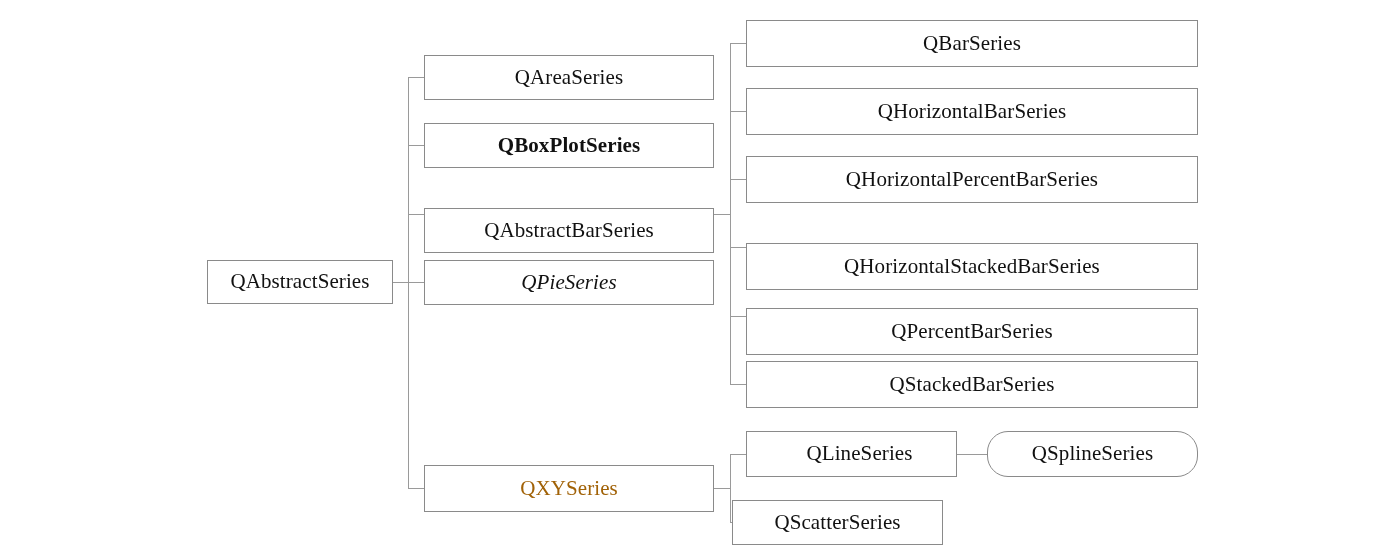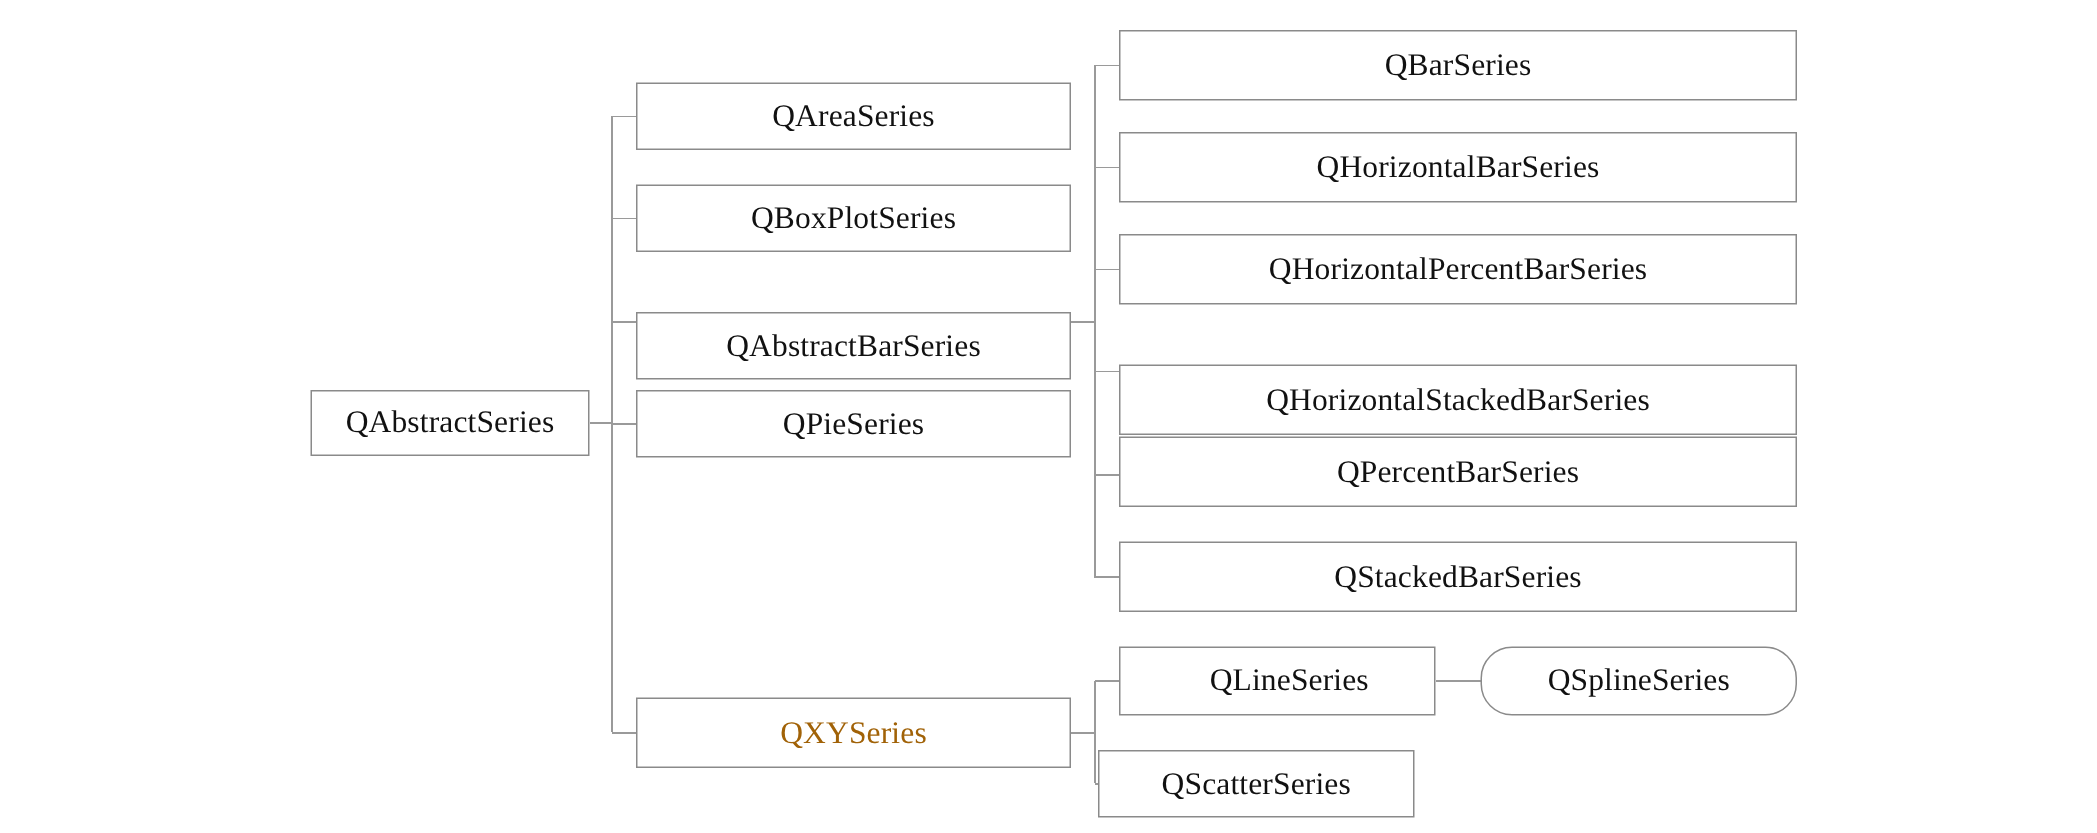--- a/index.html
+++ b/index.html
@@ -68,42 +68,42 @@
       <line x1="730" y1="522.5" x2="746" y2="522.5" stroke="#9a9a9a" stroke-width="1" shape-rendering="crispEdges"></line>
       <line x1="957" y1="454" x2="987" y2="454" stroke="#9a9a9a" stroke-width="1" shape-rendering="crispEdges"></line>
     </svg>
   <div id="nodes">
       <div class="node" style="left: 207px; top: 260px; width: 186px; height: 44px; border-color: rgb(138, 138, 138); color: rgb(17, 17, 17);">
         <span class="node-label">QAbstractSeries</span>
       </div>
       <div class="node" style="left: 424px; top: 55px; width: 290px; height: 45px; border-color: rgb(138, 138, 138); color: rgb(17, 17, 17);">
         <span class="node-label">QAreaSeries</span>
       </div>
-      <div class="node" style="left: 424px; top: 123px; width: 290px; height: 45px; border-color: rgb(138, 138, 138); color: rgb(17, 17, 17);">
+      <div class="node" style="left: 424px; top: 123px; width: 290px; height: 45px; border-color: rgb(138, 138, 138); color: rgb(17, 17, 17); font-weight: bold;">
         <span class="node-label">QBoxPlotSeries</span>
       </div>
       <div class="node" style="left: 424px; top: 192px; width: 290px; height: 45px; border-color: rgb(138, 138, 138); color: rgb(17, 17, 17); margin-top: 16px;">
         <span class="node-label">QAbstractBarSeries</span>
       </div>
-      <div class="node" style="left: 424px; top: 260px; width: 290px; height: 45px; border-color: rgb(138, 138, 138); color: rgb(17, 17, 17);">
+      <div class="node" style="left: 424px; top: 260px; width: 290px; height: 45px; border-color: rgb(138, 138, 138); color: rgb(17, 17, 17); font-style: italic;">
         <span class="node-label">QPieSeries</span>
       </div>
       <div class="node" style="left: 746px; top: 20px; width: 452px; height: 47px; border-color: rgb(138, 138, 138); color: rgb(17, 17, 17);">
         <span class="node-label">QBarSeries</span>
       </div>
       <div class="node" style="left: 746px; top: 88px; width: 452px; height: 47px; border-color: rgb(138, 138, 138); color: rgb(17, 17, 17);">
         <span class="node-label">QHorizontalBarSeries</span>
       </div>
       <div class="node" style="left: 746px; top: 156px; width: 452px; height: 47px; border-color: rgb(138, 138, 138); color: rgb(17, 17, 17);">
         <span class="node-label">QHorizontalPercentBarSeries</span>
       </div>
       <div class="node" style="left: 746px; top: 224px; width: 452px; height: 47px; border-color: rgb(138, 138, 138); color: rgb(17, 17, 17); margin-top: 19px;">
         <span class="node-label">QHorizontalStackedBarSeries</span>
       </div>
-      <div class="node" style="left: 746px; top: 291px; width: 452px; height: 47px; border-color: rgb(138, 138, 138); color: rgb(17, 17, 17);">
+      <div class="node" style="left: 746px; top: 308px; width: 452px; height: 47px; border-color: rgb(138, 138, 138); color: rgb(17, 17, 17);">
         <span class="node-label">QPercentBarSeries</span>
       </div>
       <div class="node" style="left: 746px; top: 361px; width: 452px; height: 47px; border-color: rgb(138, 138, 138); color: rgb(17, 17, 17);">
         <span class="node-label">QStackedBarSeries</span>
       </div>
       <div class="node" style="left: 424px; top: 465px; width: 290px; height: 47px; border-color: rgb(138, 138, 138); color: #a16207;">
         <span class="node-label">QXYSeries</span>
       </div>
       <div class="node" style="left: 746px; top: 431px; width: 211px; height: 46px; border-color: rgb(138, 138, 138); color: rgb(17, 17, 17); padding-left: 16px;">
         <span class="node-label">QLineSeries</span>

